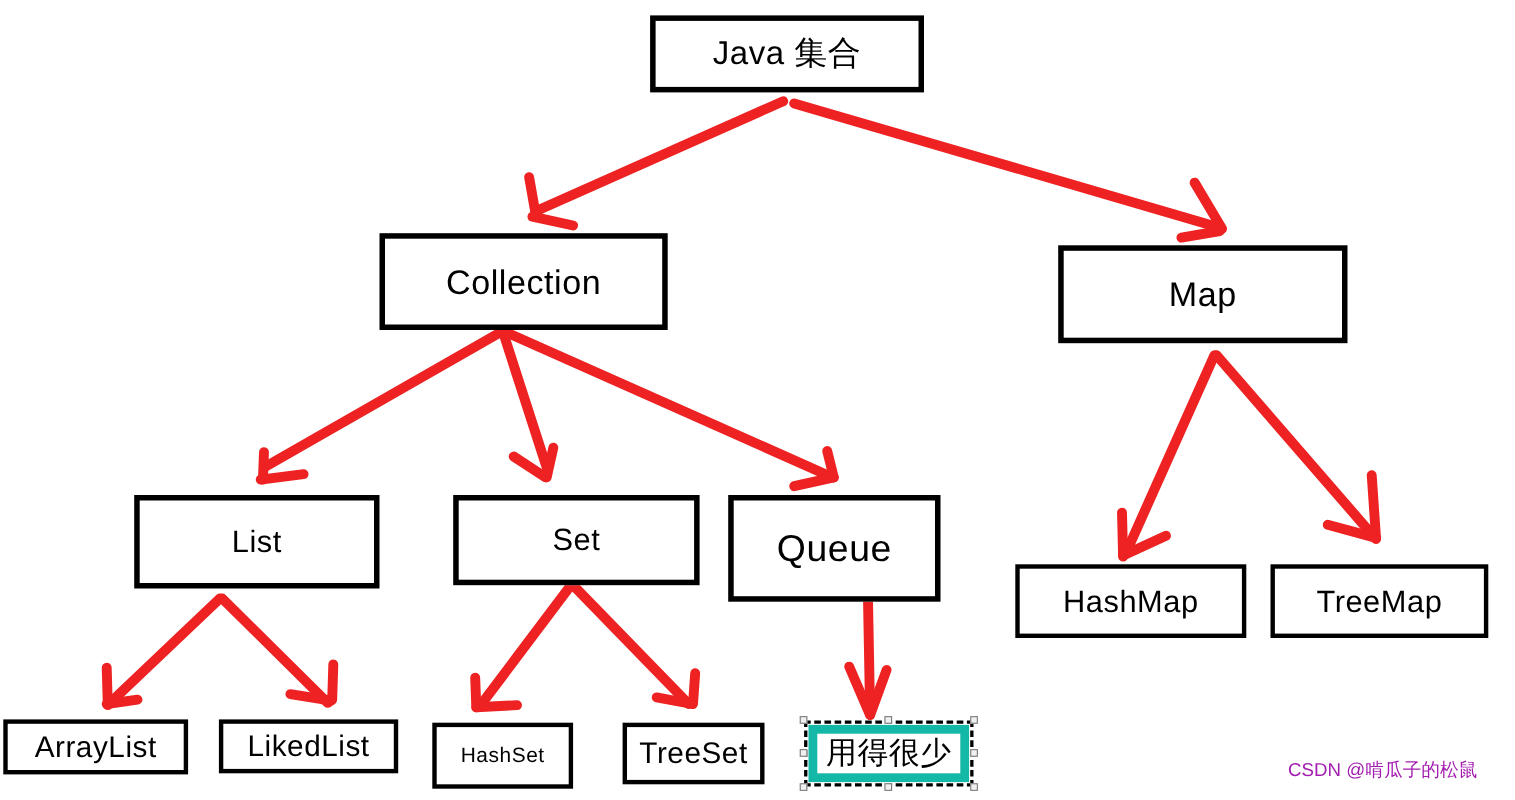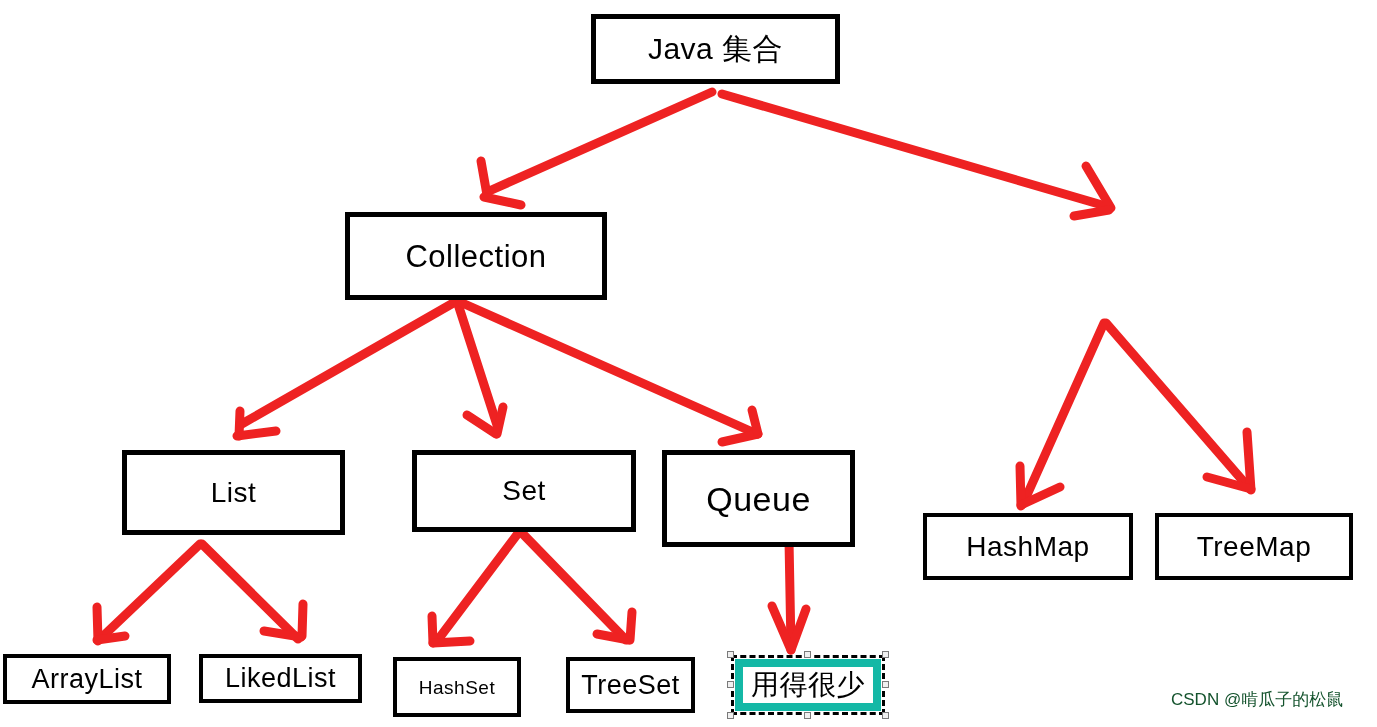--- a/index.html
+++ b/index.html
@@ -160,20 +160,23 @@
       </g>
 
     </g>
   </svg>
 
   <div class="node" style="left: 591px; top: 14px; width: 249px; height: 70px; font-size: 30px;">
     <span class="node-label">Java 集合</span>
   </div>
   <div class="node" style="left: 345px; top: 212px; width: 262px; height: 88px; font-size: 31px; align-items: center;">
     <span class="node-label">Collection</span>
+  </div>
+  <div class="node" style="left: 962px; top: 223px; width: 263px; height: 89px; font-size: 31px;">
+    <span class="node-label">Map</span>
   </div>
   <div class="node" style="left: 122px; top: 450px; width: 223px; height: 85px; font-size: 28px;">
     <span class="node-label">List</span>
   </div>
   <div class="node" style="left: 412px; top: 450px; width: 224px; height: 82px; font-size: 28px;">
     <span class="node-label">Set</span>
   </div>
   <div class="node" style="left: 662px; top: 450px; width: 193px; height: 97px; font-size: 34px;">
     <span class="node-label">Queue</span>
   </div>
@@ -204,15 +207,15 @@
     <div class="sel-handle" style="left:-4px;top:-4px;"></div>
     <div class="sel-handle" style="left:calc(50% - 4px);top:-4px;"></div>
     <div class="sel-handle" style="right:-4px;top:-4px;"></div>
     <div class="sel-handle" style="left:-4px;top:calc(50% - 4px);"></div>
     <div class="sel-handle" style="right:-4px;top:calc(50% - 4px);"></div>
     <div class="sel-handle" style="left:-4px;bottom:-4px;"></div>
     <div class="sel-handle" style="left:calc(50% - 4px);bottom:-4px;"></div>
     <div class="sel-handle" style="right:-4px;bottom:-4px;"></div>
   </div>
 
-  <div class="watermark" id="watermark" style="left: 1171px; top: 688px; color: #14532d;">CSDN @啃瓜子的松鼠</div>
+  <div class="watermark" id="watermark" style="left: 1171px; top: 688px; color: #a21caf;">CSDN @啃瓜子的松鼠</div>
 
 </div>
 
 </body></html>

